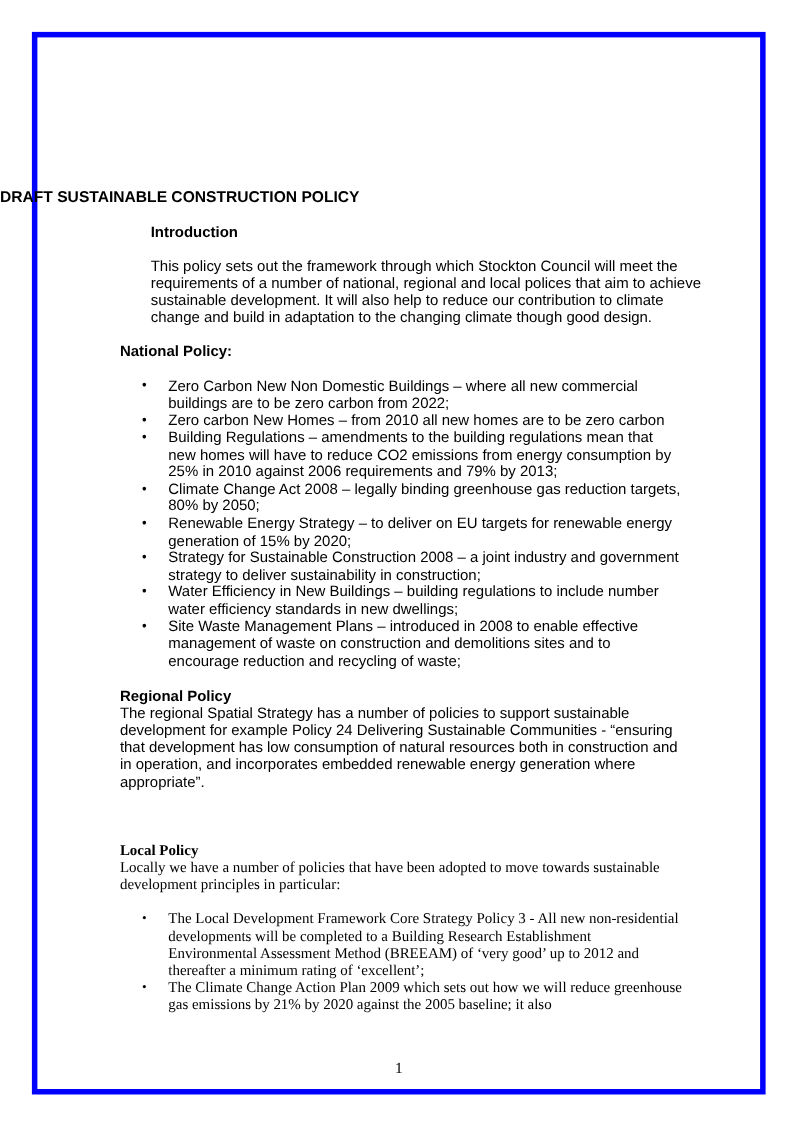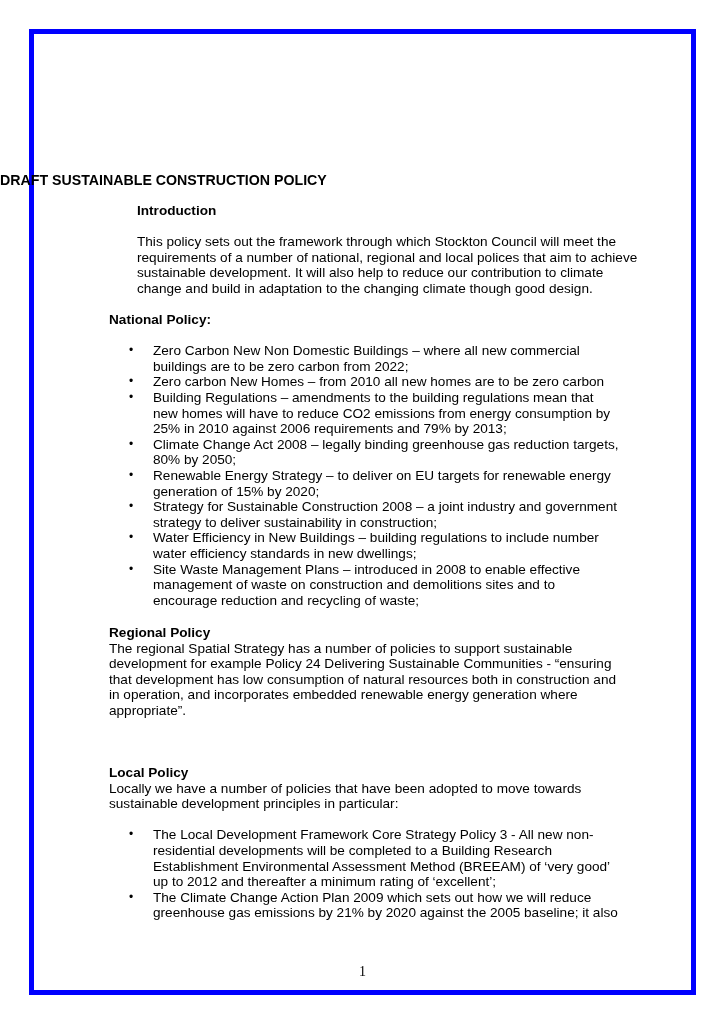--- a/index.html
+++ b/index.html
@@ -100,21 +100,21 @@
     <li><span class="bullet">•</span><span>Water Efficiency in New Buildings – building regulations to include number water efficiency standards in new dwellings;</span></li>
     <li><span class="bullet">•</span><span>Site Waste Management Plans – introduced in 2008 to enable effective management of waste on construction and demolitions sites and to encourage reduction and recycling of waste;</span></li>
   </ul>
 </div>
 
 <div class="block" style="top:625px;">
   <p class="heading">Regional Policy</p>
   <p class="para">The regional Spatial Strategy has a number of policies to support sustainable development for example Policy 24 Delivering Sustainable Communities -  “ensuring that development has low consumption of natural resources both in construction and in operation, and incorporates embedded renewable energy generation where appropriate”.</p>
 </div>
 
-<div class="block" style="top:765px;">
+<div class="block" style="top:765px;font-family:Liberation Serif, serif;">
   <p class="heading">Local Policy</p>
   <p class="para">Locally we have a number of policies that have been adopted to move towards sustainable development principles in particular:</p>
   <ul class="bullets" style="margin-top:15.6px;">
     <li><span class="bullet">•</span><span>The Local Development Framework Core Strategy Policy 3 - All new non-residential developments will be completed to a Building Research Establishment Environmental Assessment Method (BREEAM) of ‘very good’ up to 2012 and thereafter a minimum rating of ‘excellent’;</span></li>
     <li><span class="bullet">•</span><span>The Climate Change Action Plan 2009 which sets out how we will reduce greenhouse gas emissions by 21% by 2020 against the 2005 baseline; it also</span></li>
   </ul>
 </div>
 
 <div class="page-number">1</div>
 

